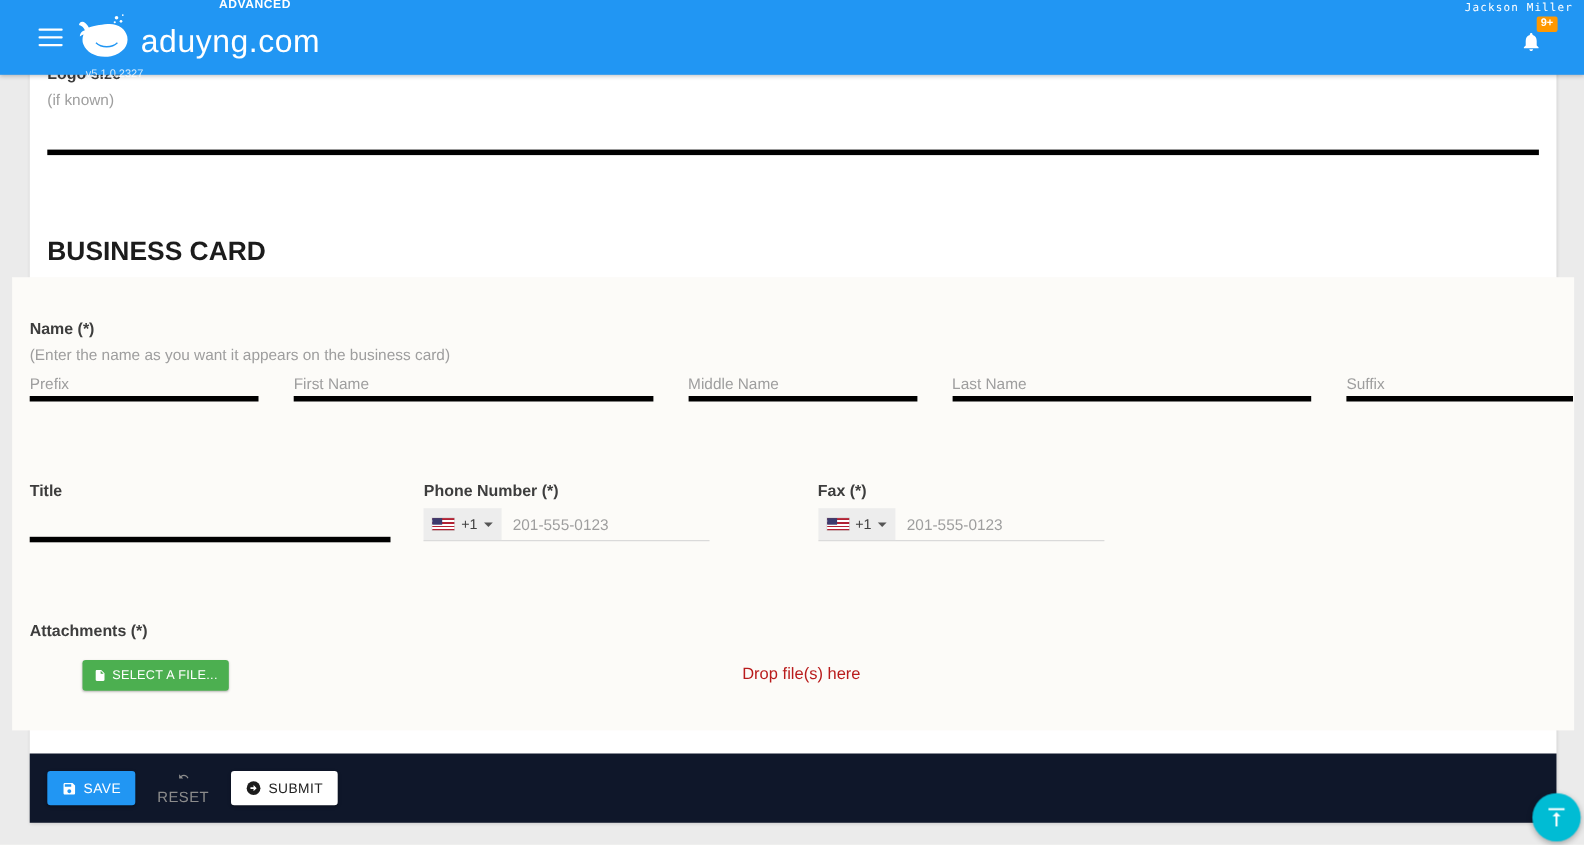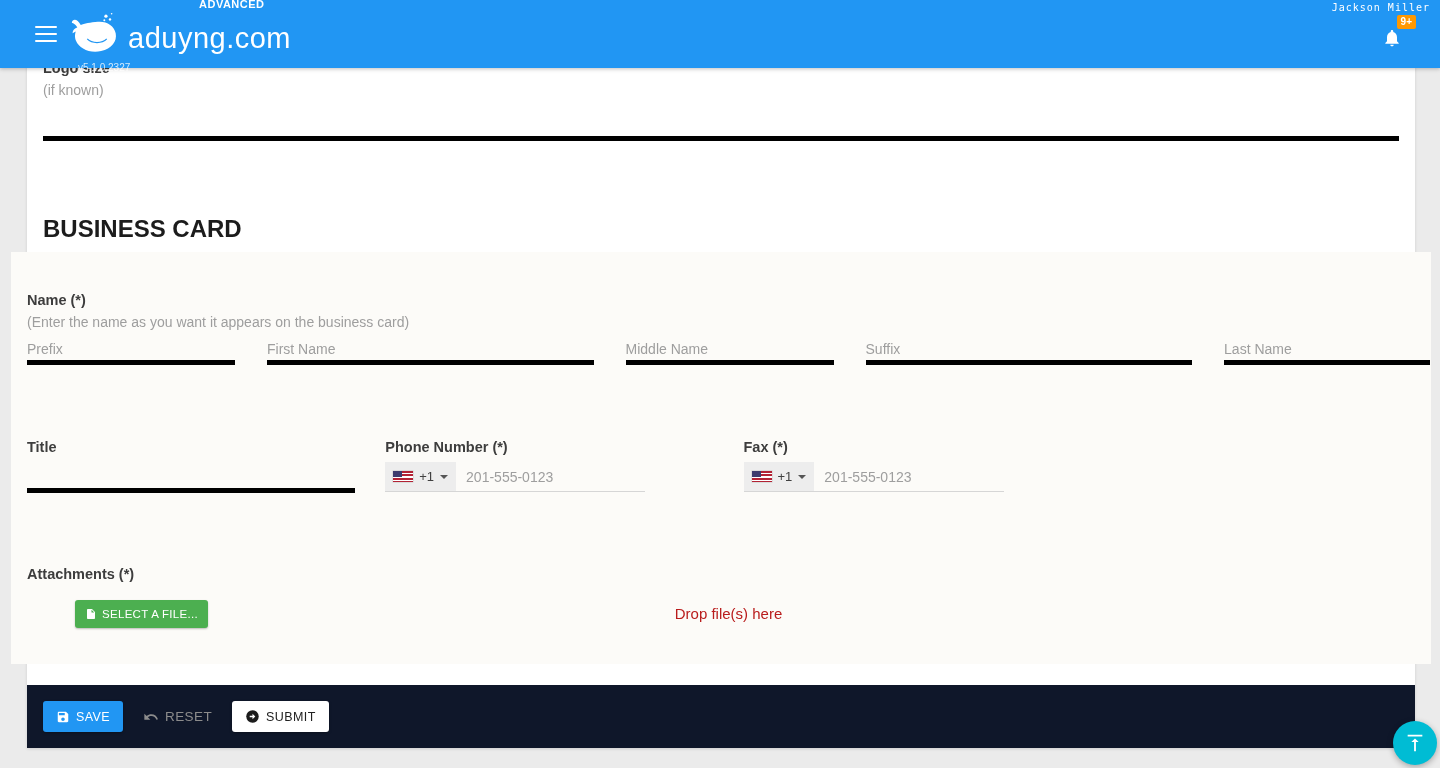--- a/index.html
+++ b/index.html
@@ -127,21 +127,21 @@
 
   
   .card-footer {
     position:absolute; left:0; bottom:0; width:100%; height:63px;
     background:#0f172a; display:flex; align-items:center; gap:16px;
     padding:0 16px;
   }
   .btn { display:inline-flex; align-items:center; gap:6px; border:none; border-radius:3px;
     font-family:inherit; font-size:12.5px; letter-spacing:.4px; cursor:pointer; height:31px; padding:0 13px; }
   .btn-save { background:#2196F3; color:#fff; box-shadow:0 1px 3px rgba(0,0,0,.3); }
-  .btn-reset { background:transparent; color:#8c8c8c; font-size:13.5px; padding:0 4px; }
+  .btn-reset { background:transparent; color:#8c8c8c; font-size:13.5px; padding:0 4px;flex-direction:column; }
   .btn-submit { background:#fff; color:#212121; box-shadow:0 1px 3px rgba(0,0,0,.3); }
 
   
   .fab-top {
     position:fixed; right:3px; bottom:3px; width:44px; height:44px;
     border:none; border-radius:50%; background:#00BCD4; cursor:pointer;
     display:flex; align-items:center; justify-content:center;
     box-shadow:0 2px 6px rgba(0,0,0,.3); z-index:60;
   }
 </style>
@@ -196,22 +196,22 @@
 
   <section class="bc-section card-inner">
 
     <div>
       <div class="field-label">Name (*)</div>
       <div class="field-hint">(Enter the name as you want it appears on the business card)</div>
       <div class="name-row">
         <input class="u-line" type="text" placeholder="Prefix" style="">
         <input class="u-line" type="text" placeholder="First Name" style="">
         <input class="u-line" type="text" placeholder="Middle Name" style="">
+        <input class="u-line" type="text" placeholder="Last Name" style="">
         <input class="u-line" type="text" placeholder="Suffix" style="">
-        <input class="u-line" type="text" placeholder="Last Name" style="">
       </div>
     </div>
 
     <div class="contact-grid">
       <div>
         <div class="field-label">Title</div>
         <input class="u-line" type="text" style="">
       </div>
       <div>
         <div class="field-label">Phone Number (*)</div>

